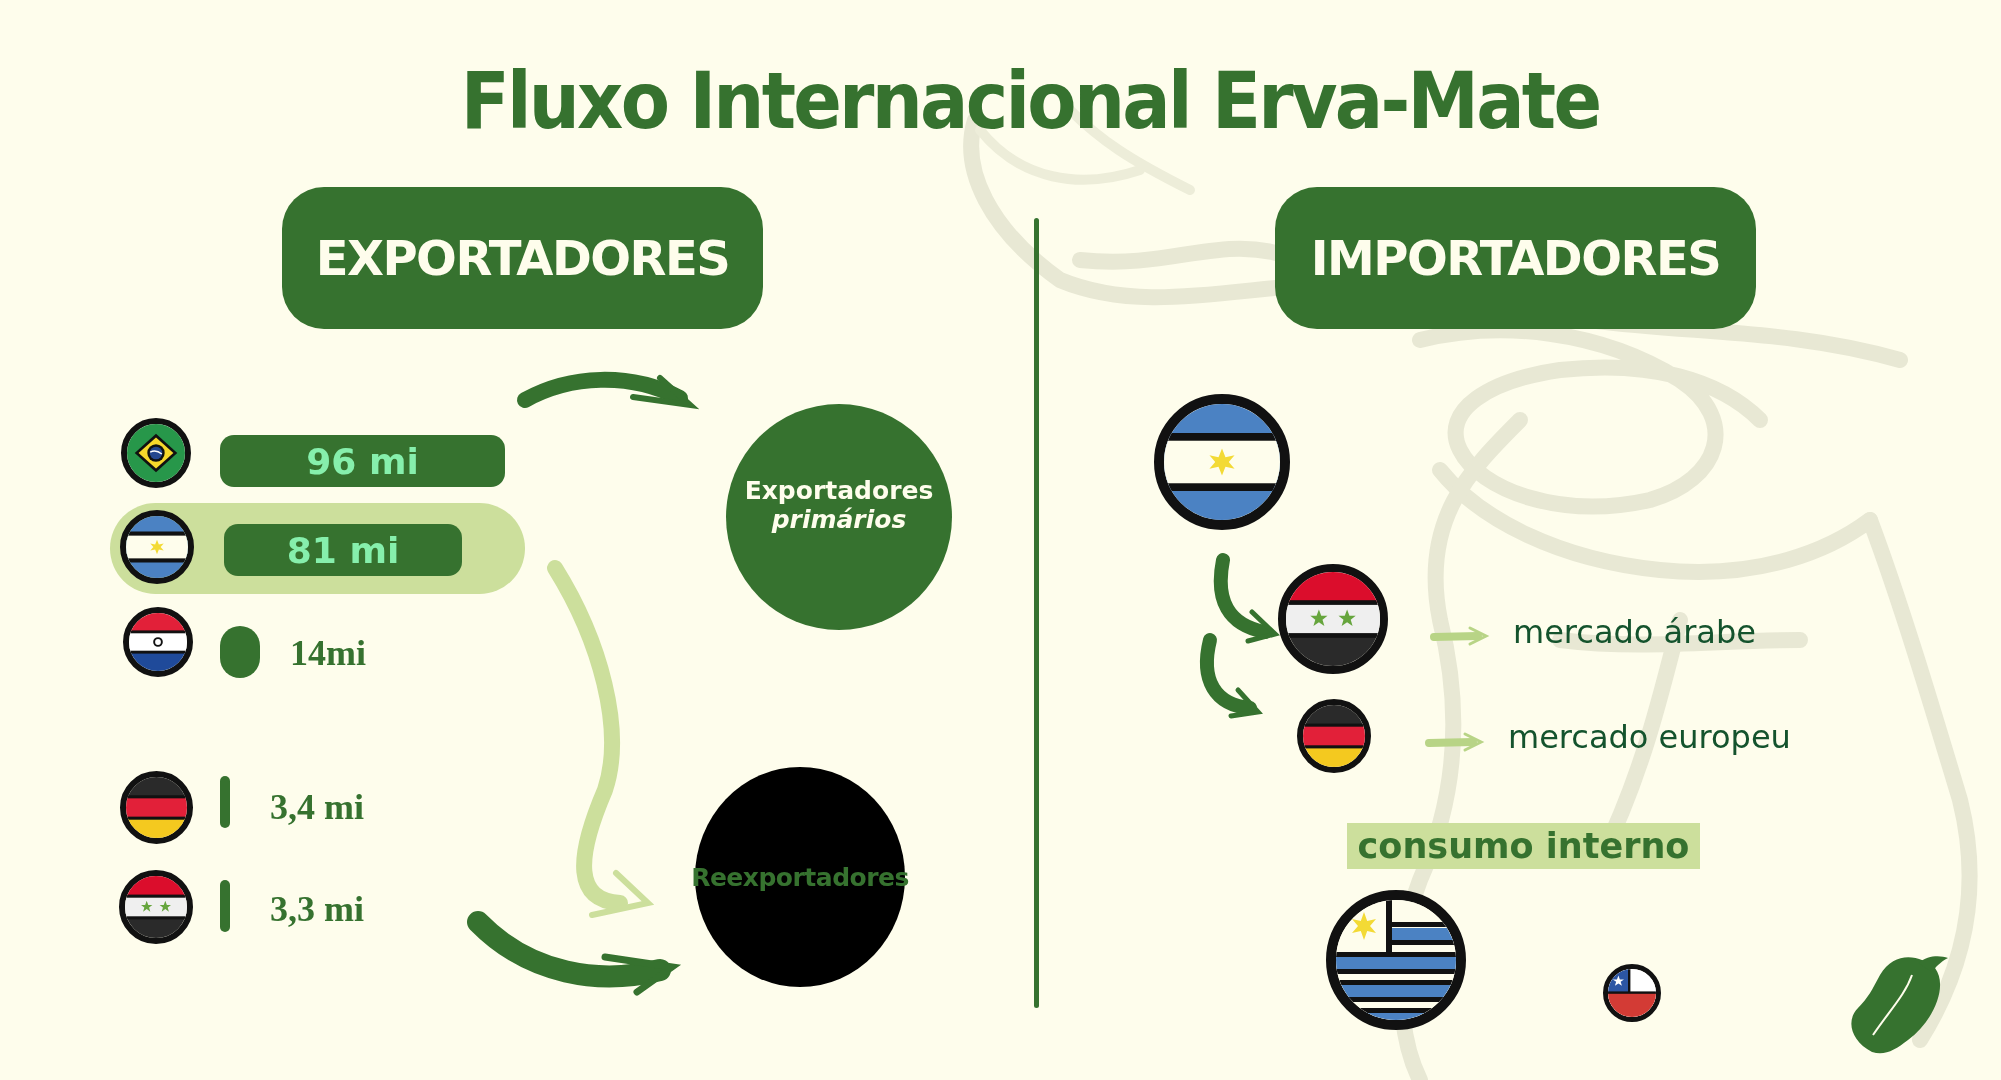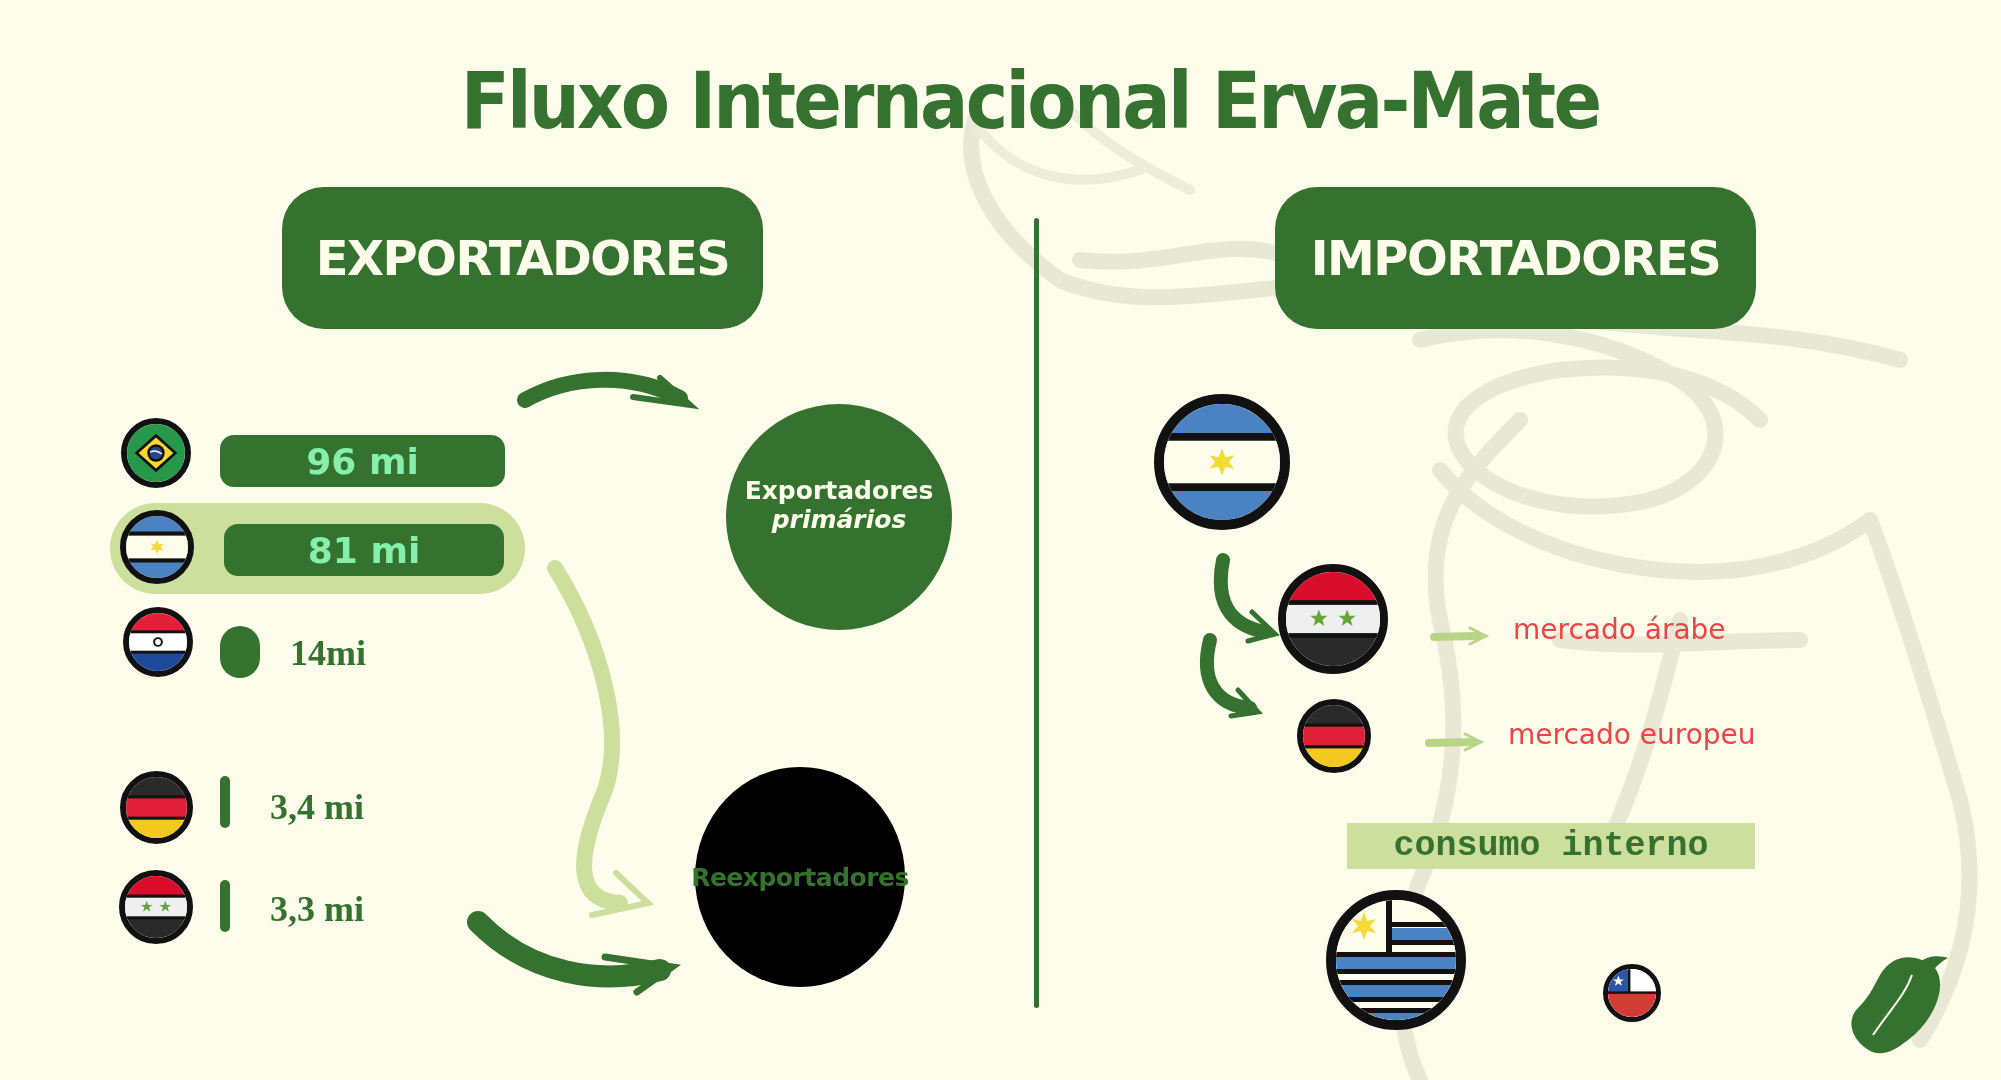--- a/index.html
+++ b/index.html
@@ -13,21 +13,21 @@
           display:flex; align-items:center; justify-content:center; letter-spacing:-1.5px; }
   .divider { left:1034px; top:218px; width:5px; height:790px; background:#36722F; border-radius:3px; }
   .flag { position:absolute; border-radius:50%; border:6px solid #111; box-sizing:border-box; overflow:hidden; }
   .flag svg { width:100%; height:100%; display:block; }
   .bar { background:#36722F; border-radius:14px; color:#86efac; font-weight:bold; font-size:36px;
          display:flex; align-items:center; justify-content:center; }
   .val { color:#36722F; font-weight:bold; font-size:36px;font-family:Liberation Serif, serif; }
   .highlight { background:#CCDF9C; border-radius:46px; }
   .circle { border-radius:50%; display:flex; align-items:center; justify-content:center; text-align:center;
             font-weight:bold; }
-  .market { color:#ef4444; font-size:28px; }
+  .market { color:#14532d; font-size:32px; }
   .consumo { background:#CCDF9C; color:#36722F; font-weight:bold; font-size:35px;
              display:flex; align-items:center; justify-content:center; }
   svg.overlay { position:absolute; left:0; top:0; width:2001px; height:1080px; pointer-events:none; }
 </style>
 </head>
 <body>
 
 <svg id="bg-sketch" viewBox="0 0 2001 1080">
   <g fill="none" stroke="#E8E8D4" stroke-width="16" stroke-linecap="round" stroke-linejoin="round">
     <path d="M975 120 C 960 170, 990 230, 1060 280 C 1180 330, 1320 250, 1480 300 C 1640 340, 1760 320, 1900 360"></path>
@@ -71,21 +71,21 @@
 
 <div class="flag" style="left:120px; top:510px; width:74px; height:74px;">
   <svg viewBox="0 0 60 60">
       <rect width="60" height="60" fill="#4B82C3"></rect>
       <rect y="18" width="60" height="24" fill="#FEFDEC"></rect>
       <rect y="15" width="60" height="4" fill="#111"></rect>
       <rect y="41" width="60" height="4" fill="#111"></rect>
       <polygon points="30,23 31.8,27.5 36.5,26.5 33.5,30 36.5,33.5 31.8,32.5 30,37 28.2,32.5 23.5,33.5 26.5,30 23.5,26.5 28.2,27.5" fill="#F3DA35"></polygon>
     </svg>
 </div>
-<div class="abs bar" style="left:224px; top:524px; width:280px; height:52px;">
+<div class="abs bar" style="left:224px; top:524px; width:238px; height:52px;">
   <span>81 mi</span>
 </div>
 
 <div class="flag" style="left:123px; top:607px; width:70px; height:70px;">
   <svg viewBox="0 0 60 60">
       <rect width="60" height="20" fill="#E22039"></rect>
       <rect y="20" width="60" height="20" fill="#FFFFFF"></rect>
       <rect y="40" width="60" height="20" fill="#1F4A9A"></rect>
       <rect y="18" width="60" height="3" fill="#111"></rect>
       <rect y="39" width="60" height="3" fill="#111"></rect>
@@ -156,21 +156,21 @@
   <svg viewBox="0 0 60 60">
       <rect width="60" height="20" fill="#2A2A2A"></rect>
       <rect y="20" width="60" height="20" fill="#E22039"></rect>
       <rect y="40" width="60" height="20" fill="#F4C91F"></rect>
       <rect y="18" width="60" height="3" fill="#111"></rect>
       <rect y="39" width="60" height="3" fill="#111"></rect>
     </svg>
 </div>
 <div class="abs market" style="left:1508px; top:718px;text-align:right;">mercado europeu</div>
 
-<div class="abs consumo" style="left:1347px; top:823px; width:408px; height:46px;font-family:Liberation Mono, monospace;">consumo interno</div>
+<div class="abs consumo" style="left:1347px; top:823px; width:353px; height:46px;">consumo interno</div>
 
 <div class="flag" style="left:1326px; top:890px; width:140px; height:140px; border-width:10px;">
   <svg viewBox="0 0 60 60">
       <rect width="60" height="60" fill="#FEFDEC"></rect>
       <rect x="27" y="14" width="33" height="7" fill="#4B82C3"></rect>
       <rect y="28" width="60" height="7" fill="#4B82C3"></rect>
       <rect y="42" width="60" height="7" fill="#4B82C3"></rect>
       <rect y="56" width="60" height="4" fill="#4B82C3"></rect>
       <rect x="25" y="0" width="3" height="28" fill="#111"></rect>
       <rect x="27" y="11" width="33" height="2.5" fill="#111"></rect>

